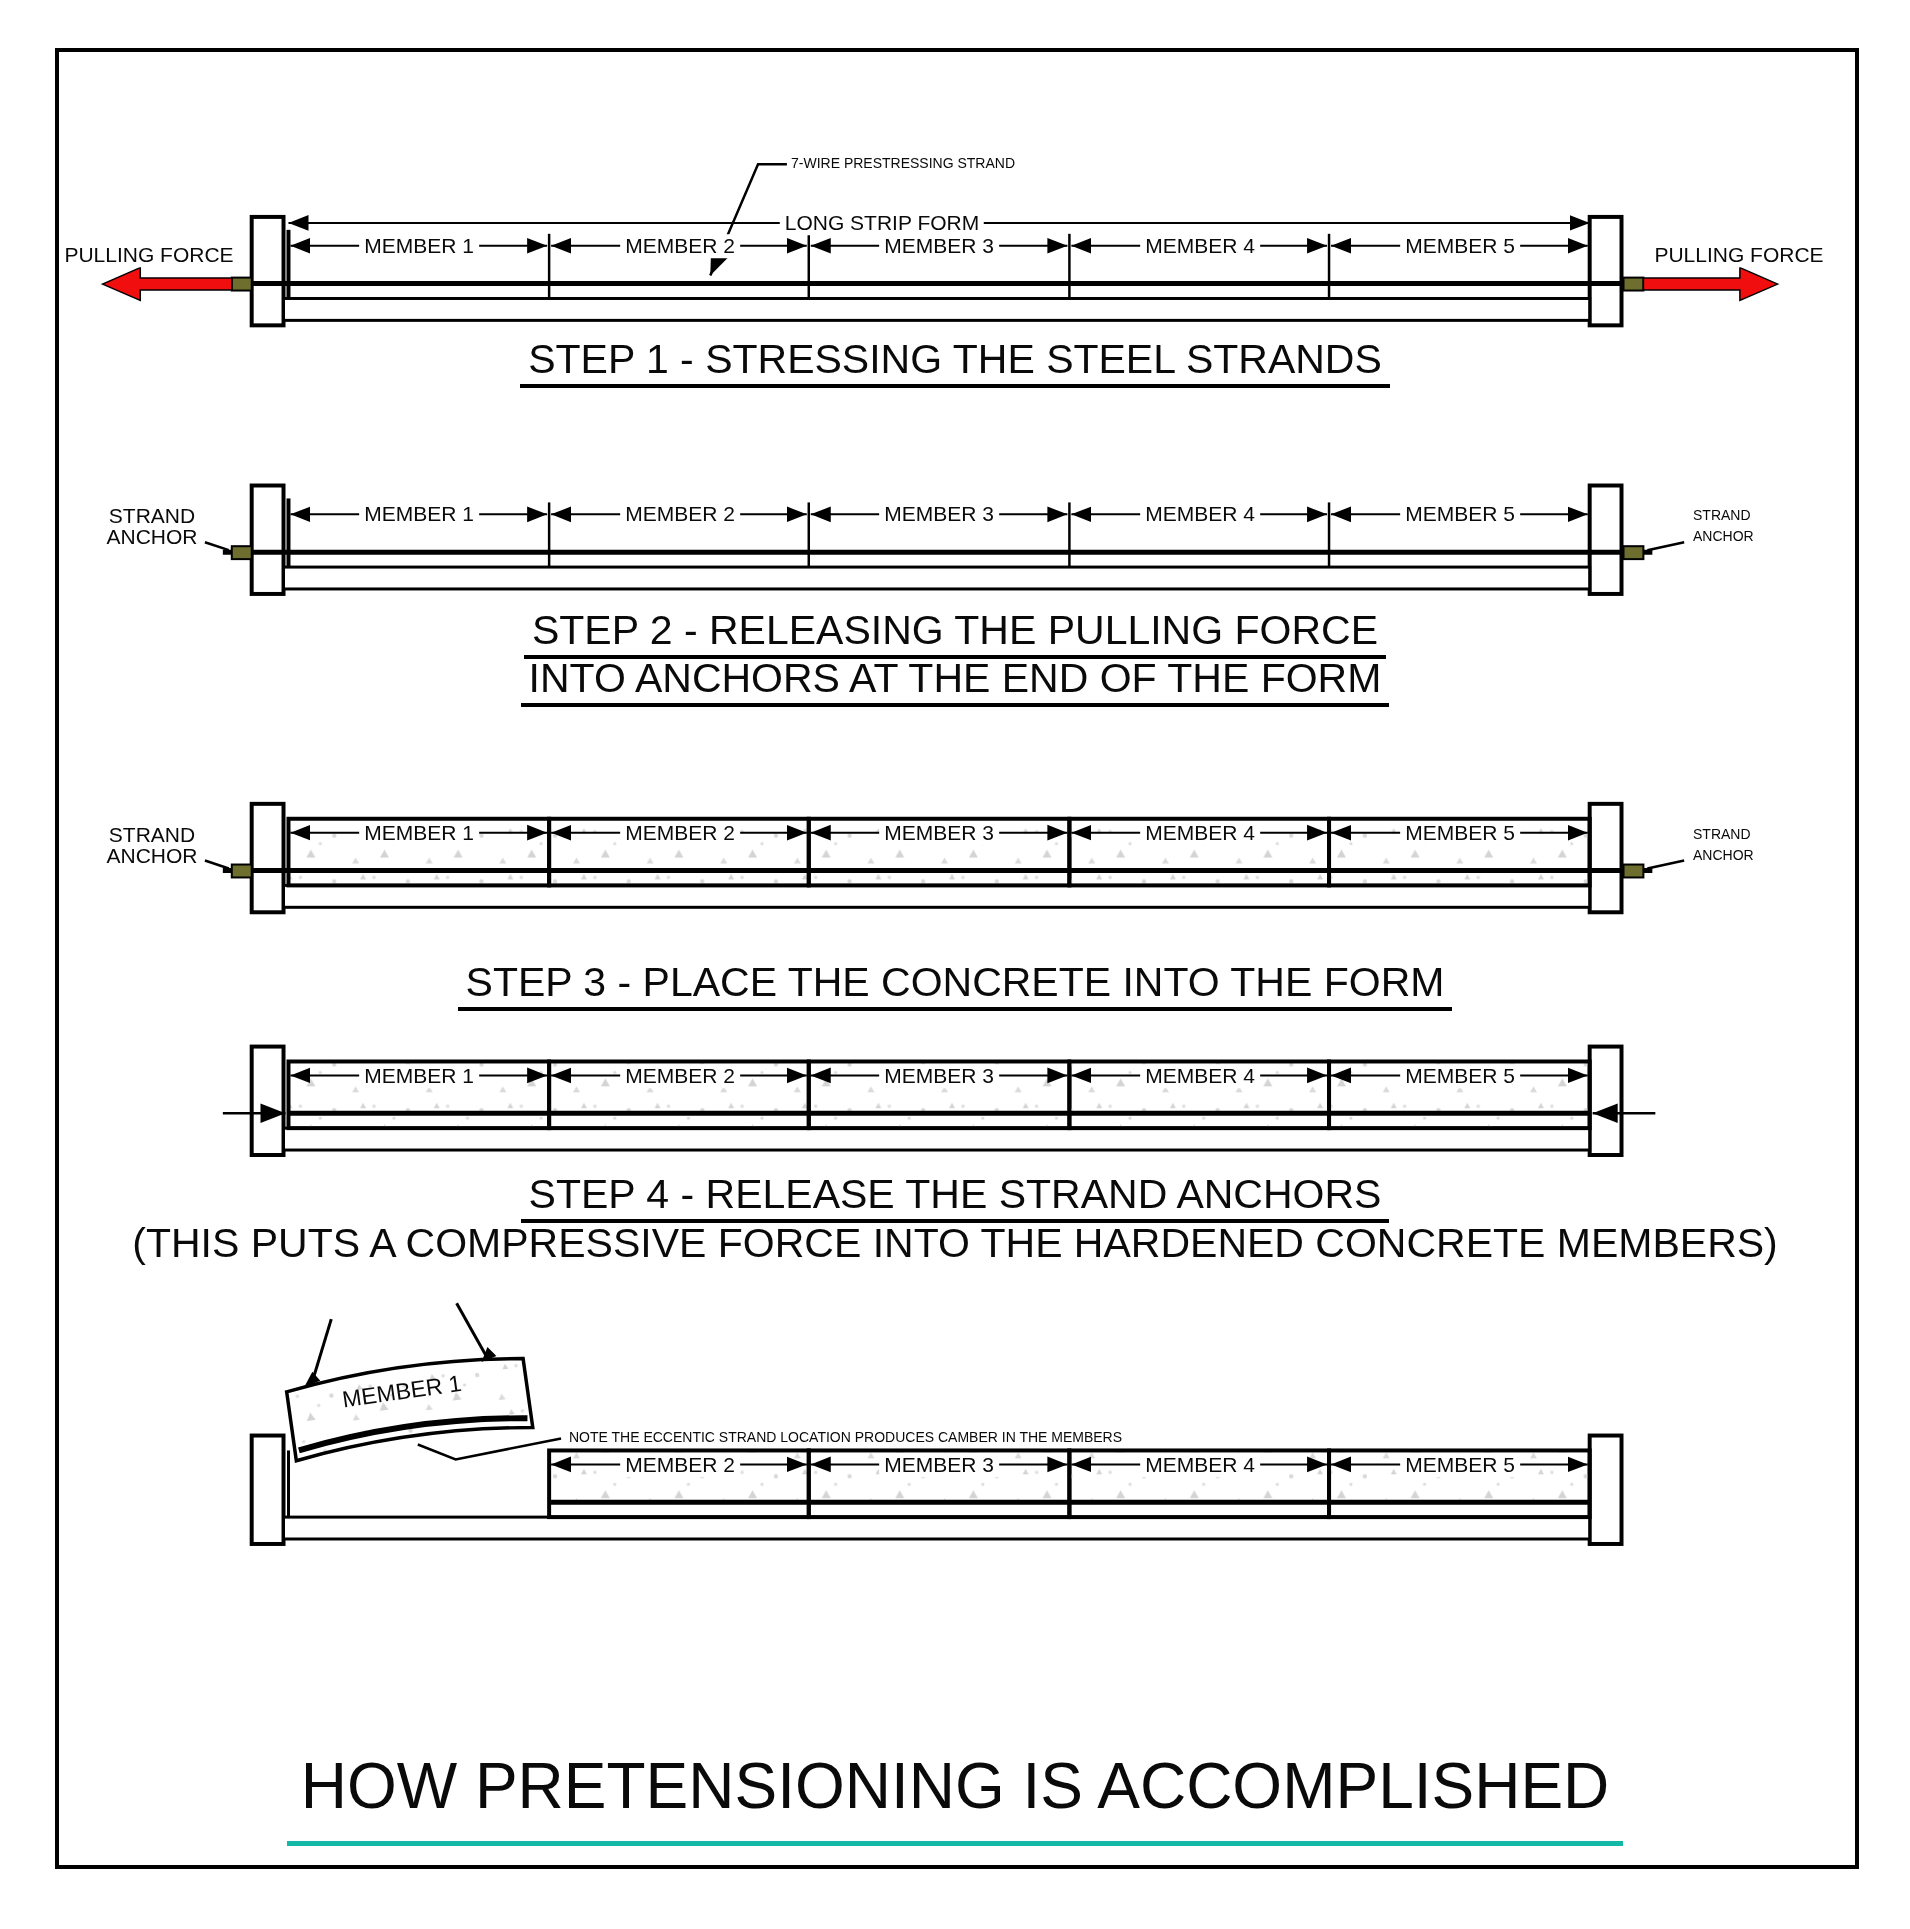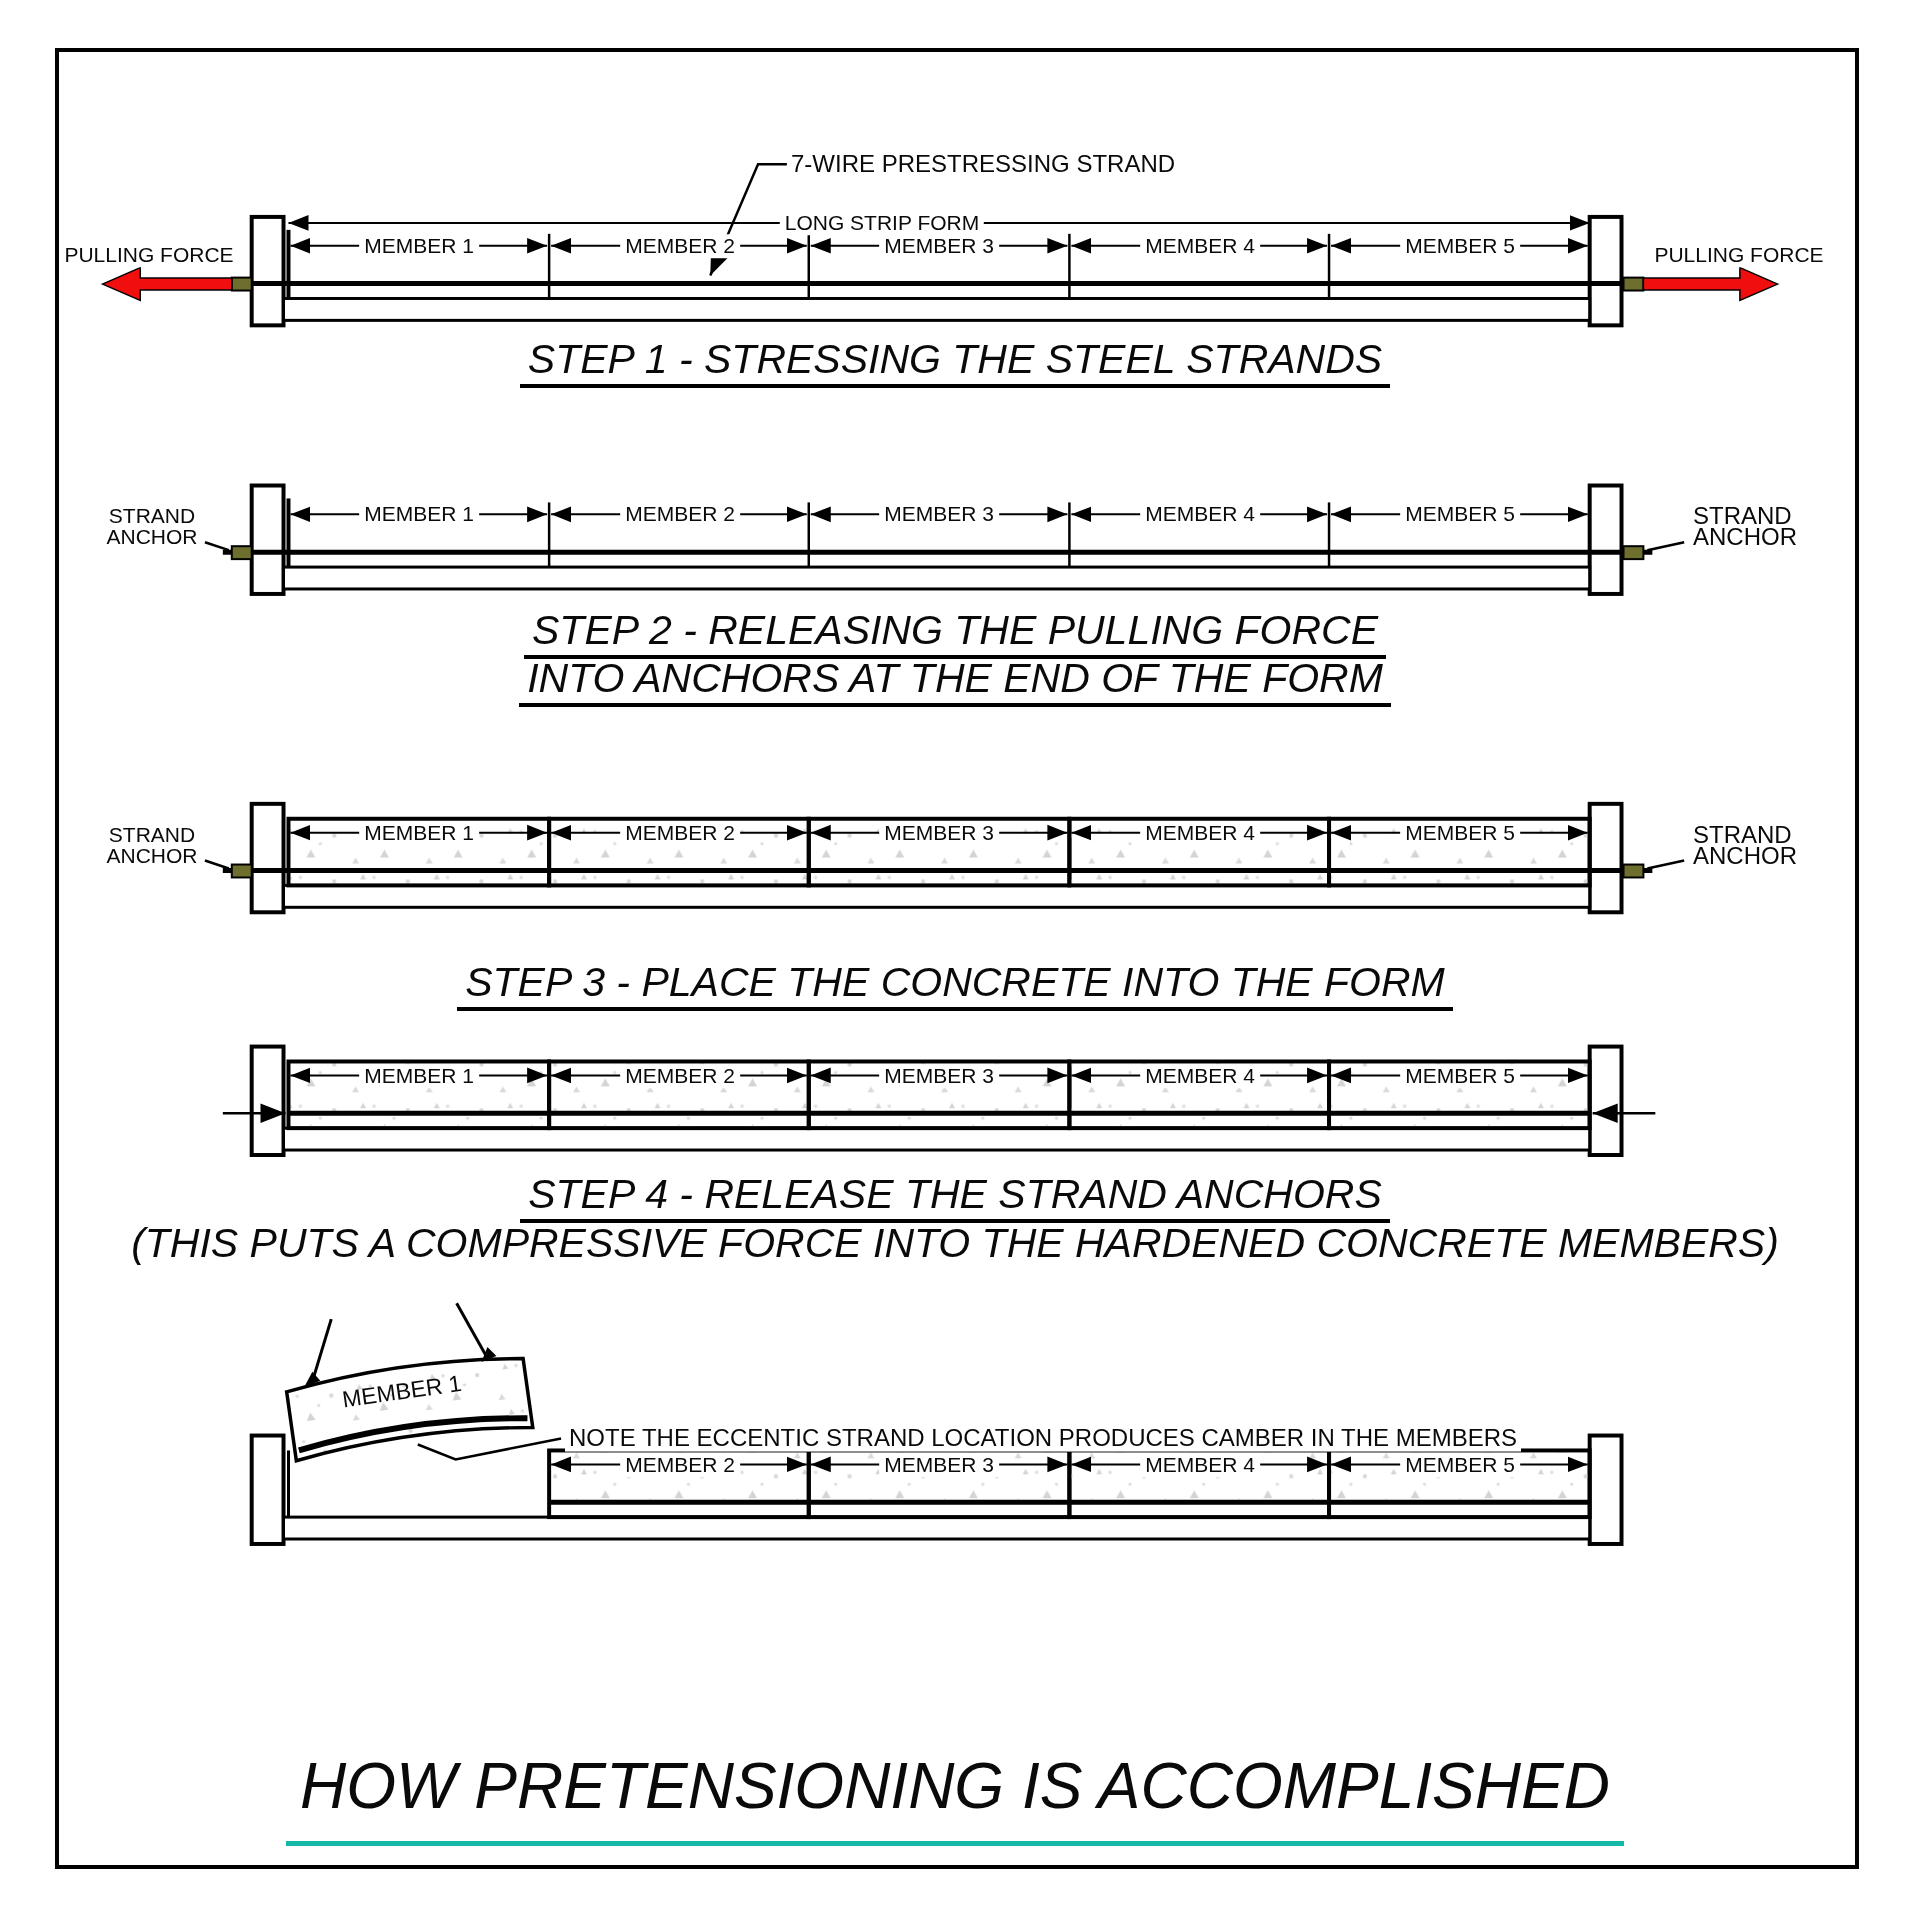--- a/index.html
+++ b/index.html
@@ -2,26 +2,26 @@
 <html><head>
 <meta charset="utf-8">
 <style>
   html,body{margin:0;padding:0;background:#ffffff;}
   #stage{position:relative;width:1910px;height:1929px;background:#ffffff;overflow:hidden;
          font-family:"Liberation Sans", sans-serif;color:#0a0a0a;}
   #frame{position:absolute;left:55px;top:48px;width:1796px;height:1813px;border:4px solid #000;}
   #art{position:absolute;left:0;top:0;}
   .lab{position:absolute;transform:translate(-50%,-50%);font-size:21px;line-height:1.12;
        white-space:nowrap;background:#fff;padding:0 5px;text-align:center;}
-  .lab-left{position:absolute;transform:translate(0,-50%);font-size:24px;line-height:1.12;
+  .lab-left{position:absolute;transform:translate(0,-50%);font-size:14px;line-height:1.12;
        white-space:nowrap;background:#fff;padding:0 4px;}
   .nobg{background:transparent;}
   .slab-lab{transform:translate(-50%,-50%) rotate(-8deg);font-size:23px;}
   .title{position:absolute;left:0;width:1910px;height:50px;line-height:50px;text-align:center;
-         font-size:41px;font-style:italic;}
+         font-size:41px;}
   .title .u{display:inline-block;line-height:1.08;border-bottom:4px solid #000;padding:0 8px 3px;}
   .title .nu{display:inline-block;line-height:1.08;padding:0 8px 3px;}
   .big{height:76px;line-height:76px;font-size:64px;}
   .big .u{border-bottom:5px solid #14b8a6;padding:0 14px 20px;}
 </style>
 </head>
 <body>
 
 <div id="stage">
   <div id="frame"></div>

